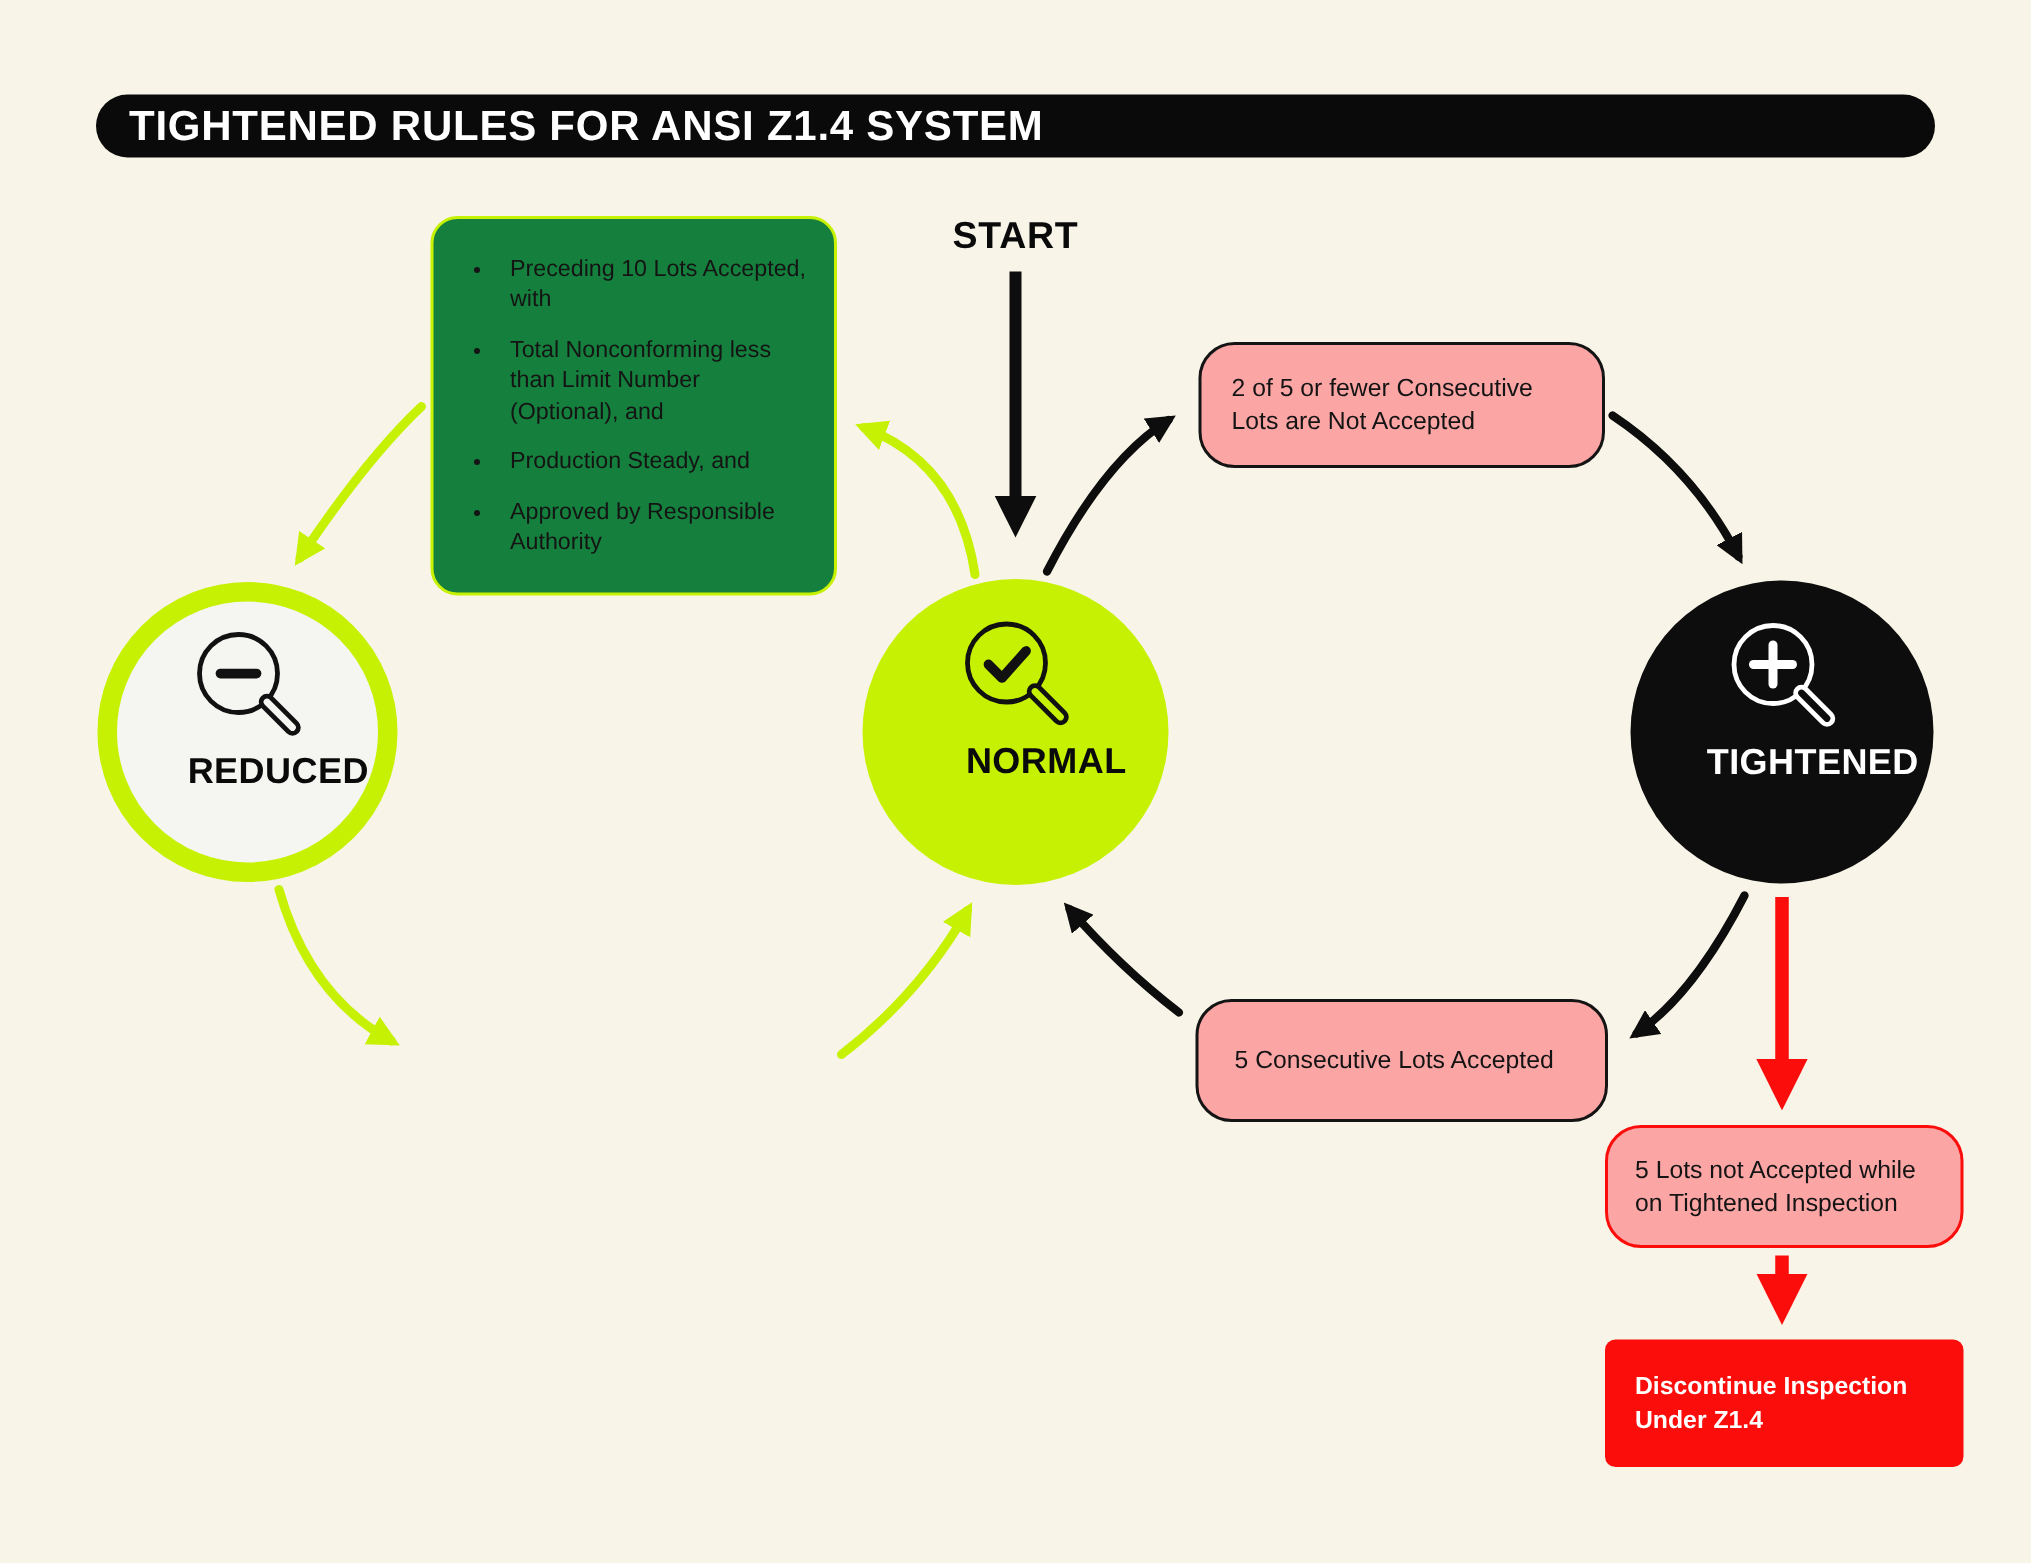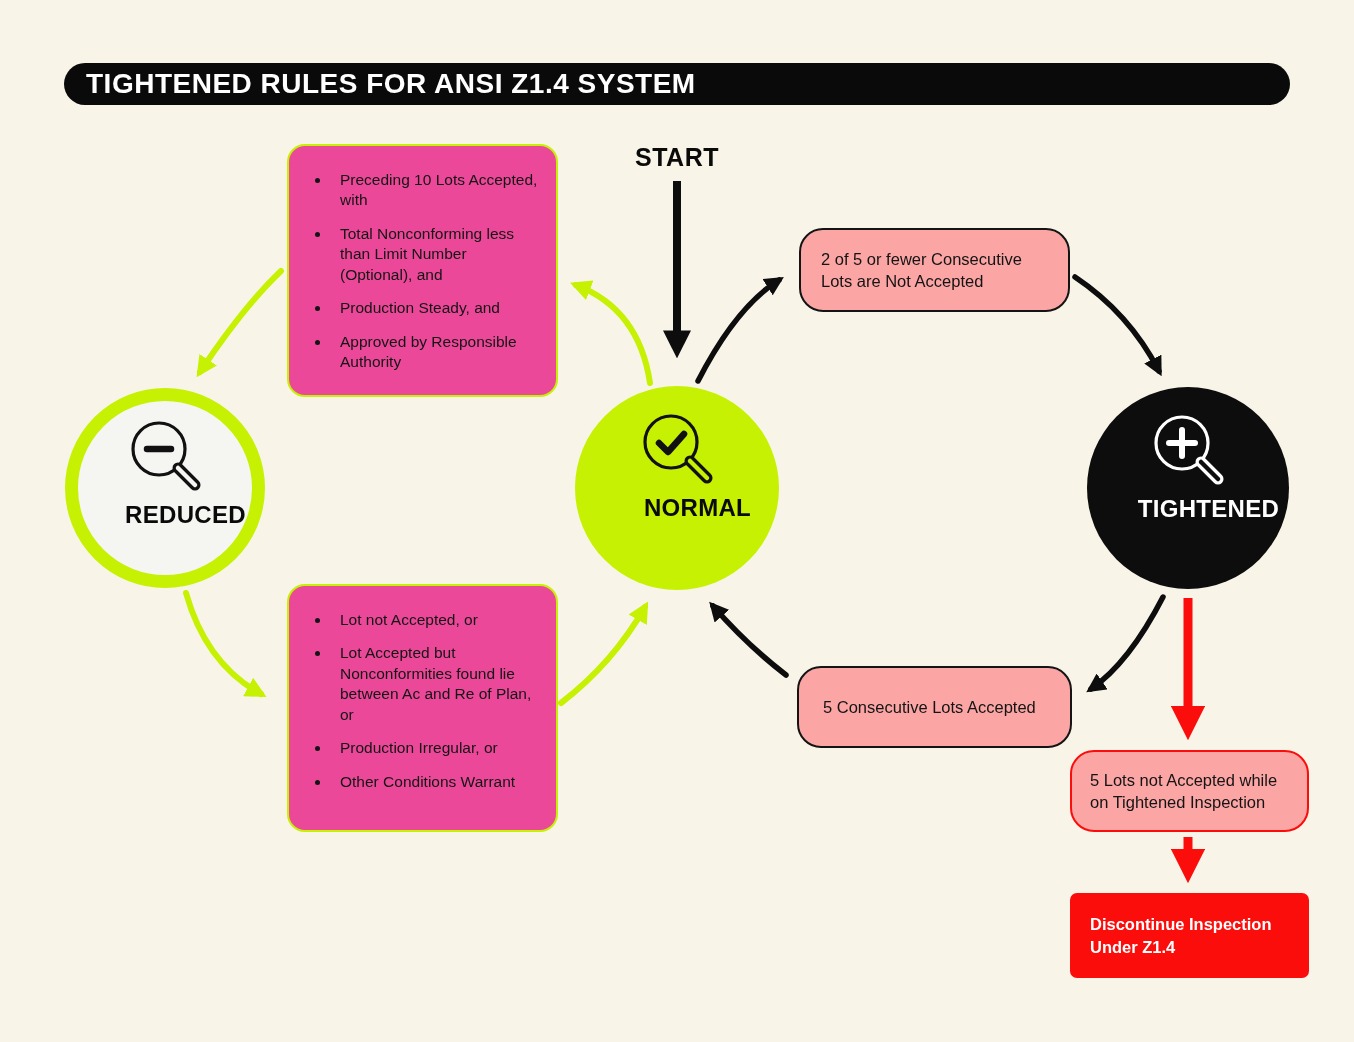--- a/index.html
+++ b/index.html
@@ -17,21 +17,21 @@
   .title-bar span{
     color:#fff;font-weight:bold;font-size:28px;letter-spacing:.5px;padding-left:22px;white-space:nowrap;
   }
 
   .start-label{
     position:absolute;left:597px;top:143px;width:160px;text-align:center;
     font-weight:bold;font-size:25px;letter-spacing:.5px;color:#0a0a0a;
   }
 
   .cond-box{
-    position:absolute;background:#ec4899;border:2.5px solid #c6f102;border-radius:18px;
+    position:absolute;background:#15803d;border:2.5px solid #c6f102;border-radius:18px;
     box-sizing:border-box;
   }
   .box1{left:287px;top:144px;width:271px;height:253px;}
   .box2{left:287px;top:584px;width:271px;height:248px;}
   .cond-box ul{margin:0;padding:24px 16px 0 42px;list-style:disc outside;}
   .cond-box li{font-size:15.5px;line-height:1.32;margin-bottom:13px;padding-left:9px;color:#141414;}
 
   .pill-box{
     position:absolute;background:#fca5a5;border:2.5px solid #141414;border-radius:24px;
     box-sizing:border-box;display:flex;align-items:center;
@@ -107,28 +107,20 @@
 
   <div class="cond-box box1">
     <ul>
       <li>Preceding 10 Lots Accepted, with</li>
       <li>Total Nonconforming less than Limit Number (Optional), and</li>
       <li>Production Steady, and</li>
       <li>Approved by Responsible Authority</li>
     </ul>
   </div>
 
-  <div class="cond-box box2">
-    <ul>
-      <li>Lot not Accepted, or</li>
-      <li>Lot Accepted but Nonconformities found lie between Ac and Re of Plan, or</li>
-      <li>Production Irregular, or</li>
-      <li>Other Conditions Warrant</li>
-    </ul>
-  </div>
 
   <div class="pill-box box3">
     <span>2 of 5 or fewer Consecutive Lots are Not Accepted</span>
   </div>
 
   <div class="pill-box box4">
     <span>5 Consecutive Lots Accepted</span>
   </div>
 
   <div class="pill-box box5">

